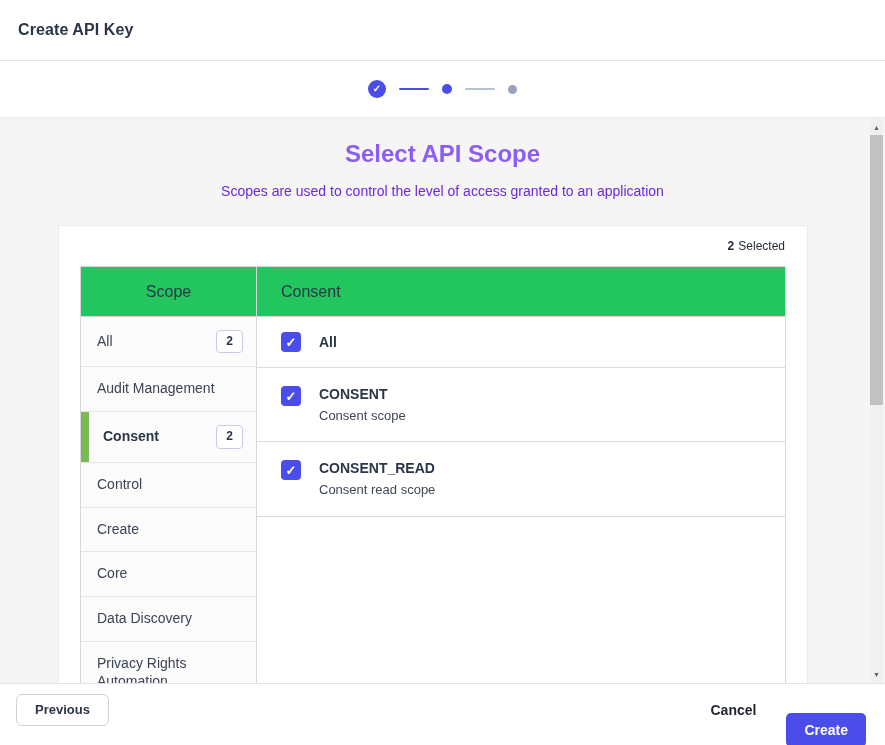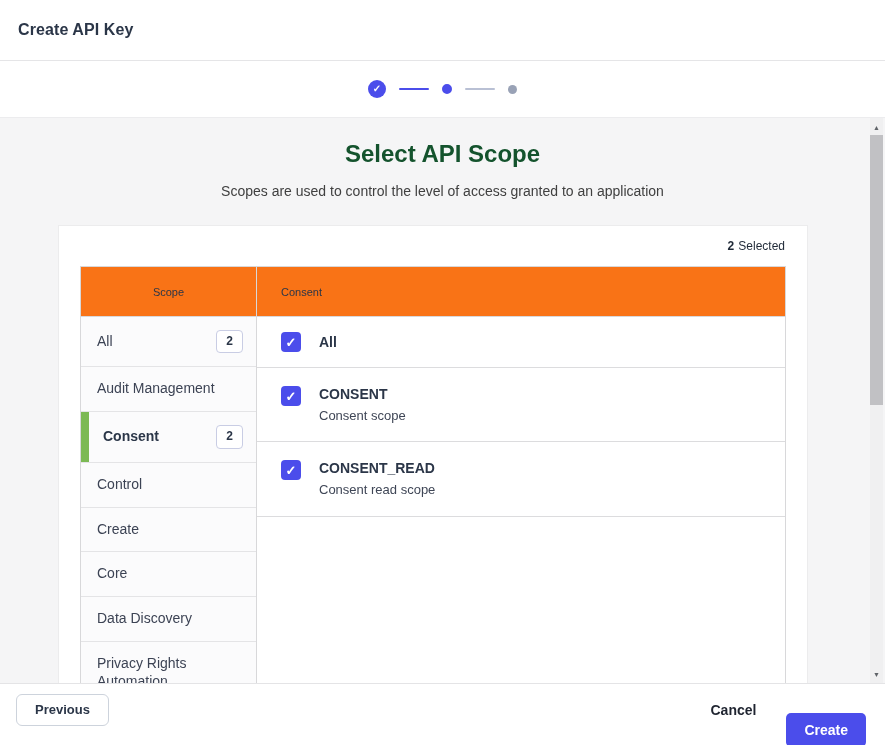--- a/index.html
+++ b/index.html
@@ -23,29 +23,29 @@
   .stepper-bar{height:57px;border-bottom:1px solid #ececee;display:flex;align-items:center;justify-content:center;background:#fff;}
   .stepper{display:flex;align-items:center;gap:13px;}
   .step-completed{width:18px;height:18px;border-radius:50%;background:var(--accent);color:#fff;display:flex;align-items:center;justify-content:center;font-size:10px;font-weight:700;line-height:1;}
   .step-current{width:8px;height:8px;border-radius:50%;background:#fff;border:5px solid var(--accent);}
   .step-upcoming{width:9px;height:9px;border-radius:50%;background:#99a2b6;}
   .connector{width:30px;height:2px;border-radius:1px;}
   .connector.done{background:var(--accent);}
   .connector.todo{background:#b9c0d4;}
   
   .content{position:relative;height:565px;background:#f5f5f6;overflow:hidden;}
-  .page-title{text-align:center;font-size:24px;font-weight:700;color:#14532d;padding-top:22px;margin:0 0 0 0;}
-  .page-subtitle{text-align:center;font-size:14px;color:#404040;margin-top:15px;}
+  .page-title{text-align:center;font-size:24px;font-weight:700;color:#8b5cf6;padding-top:22px;margin:0 0 0 0;}
+  .page-subtitle{text-align:center;font-size:14px;color:#6d28d9;margin-top:15px;}
   .card{position:absolute;left:58px;top:107px;width:750px;height:560px;background:#fff;border:1px solid #ececed;}
   .selected-row{height:40px;display:flex;align-items:center;justify-content:flex-end;padding-right:22px;font-size:12px;color:#1f2937;}
   .selected-count{font-weight:700;margin-right:4px;}
   .scope-table{display:flex;margin:0 21px;border:1px solid var(--border-table);height:470px;background:#fff;}
   .scope-col{width:176px;border-right:1px solid var(--border-table);display:flex;flex-direction:column;background:#fbfbfc;}
   .consent-col{flex:1;display:flex;flex-direction:column;background:#fff;}
-  .col-header{height:50px;flex:0 0 50px;background:#f97316;border-bottom:1px solid var(--border-table);display:flex;align-items:center;font-size:11px;color:var(--ink);}
+  .col-header{height:50px;flex:0 0 50px;background:#22c55e;border-bottom:1px solid var(--border-table);display:flex;align-items:center;font-size:16px;color:var(--ink);}
   .scope-col .col-header{justify-content:center;}
   .consent-col .col-header{padding-left:24px;}
   .scope-item{position:relative;display:flex;align-items:center;justify-content:space-between;padding:13px 13px 13px 16px;border-bottom:1px solid #e4e4e6;font-size:14px;color:var(--body-text);cursor:pointer;line-height:1.28;}
   .scope-item .scope-label{padding-right:6px;}
   .scope-item.selected{font-weight:700;color:var(--ink);padding-left:22px;}
   .scope-item.selected::before{content:"";position:absolute;left:0;top:0;bottom:0;width:8px;background:var(--green);}
   .badge{border:1px solid #c9cde4;border-radius:4px;background:#fff;font-size:12px;font-weight:600;padding:3px 9px;color:var(--ink);flex:0 0 auto;}
   .perm-row{display:flex;align-items:flex-start;padding:18px 16px 18px 24px;border-bottom:1px solid #dcdcde;}
   .perm-row.single{padding:15px 16px 15px 24px;align-items:center;}
   .checkbox{width:20px;height:20px;border-radius:4px;background:var(--accent);color:#fff;display:flex;align-items:center;justify-content:center;font-size:13px;font-weight:700;flex:0 0 20px;margin-right:18px;cursor:pointer;line-height:1;}

